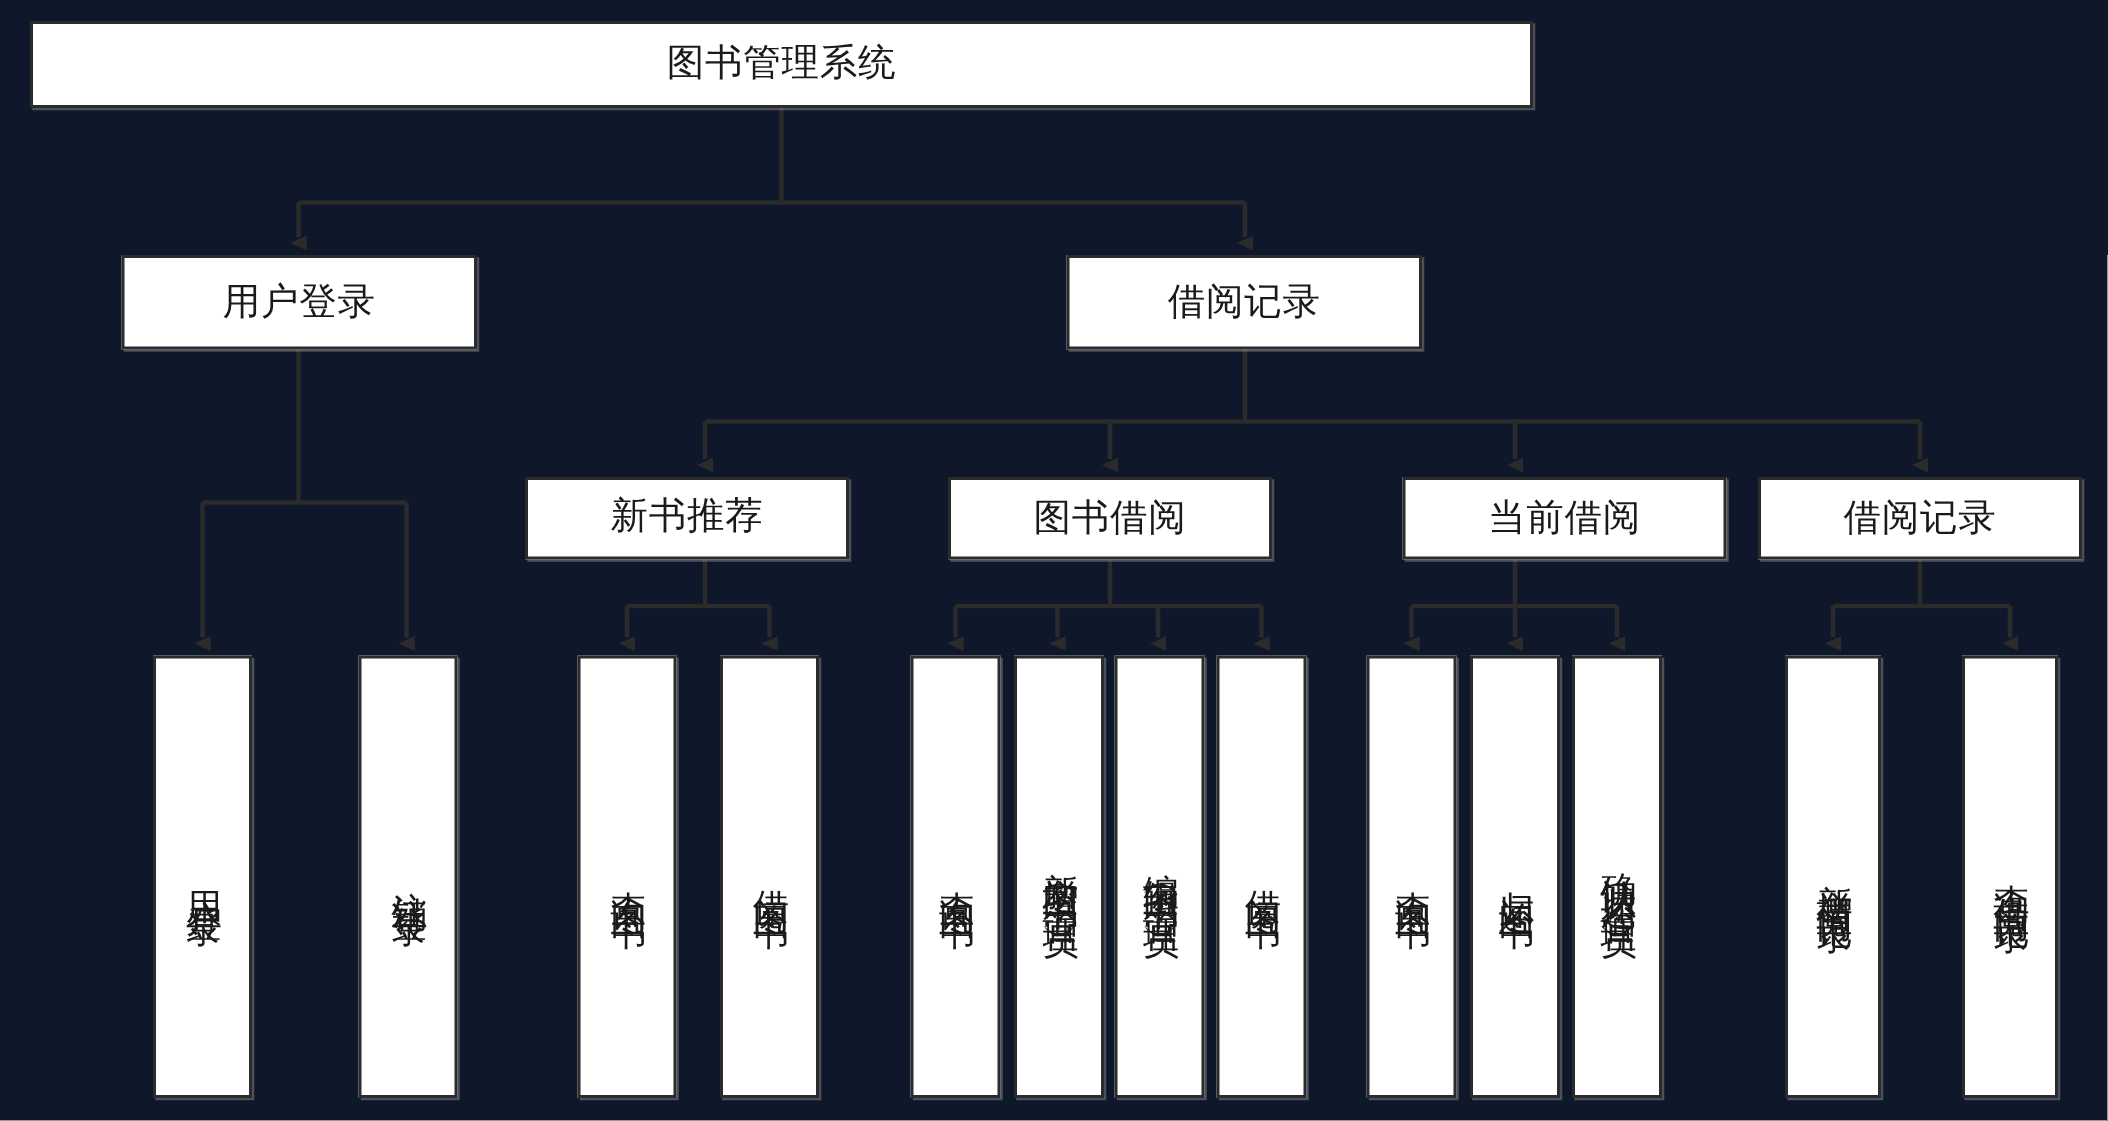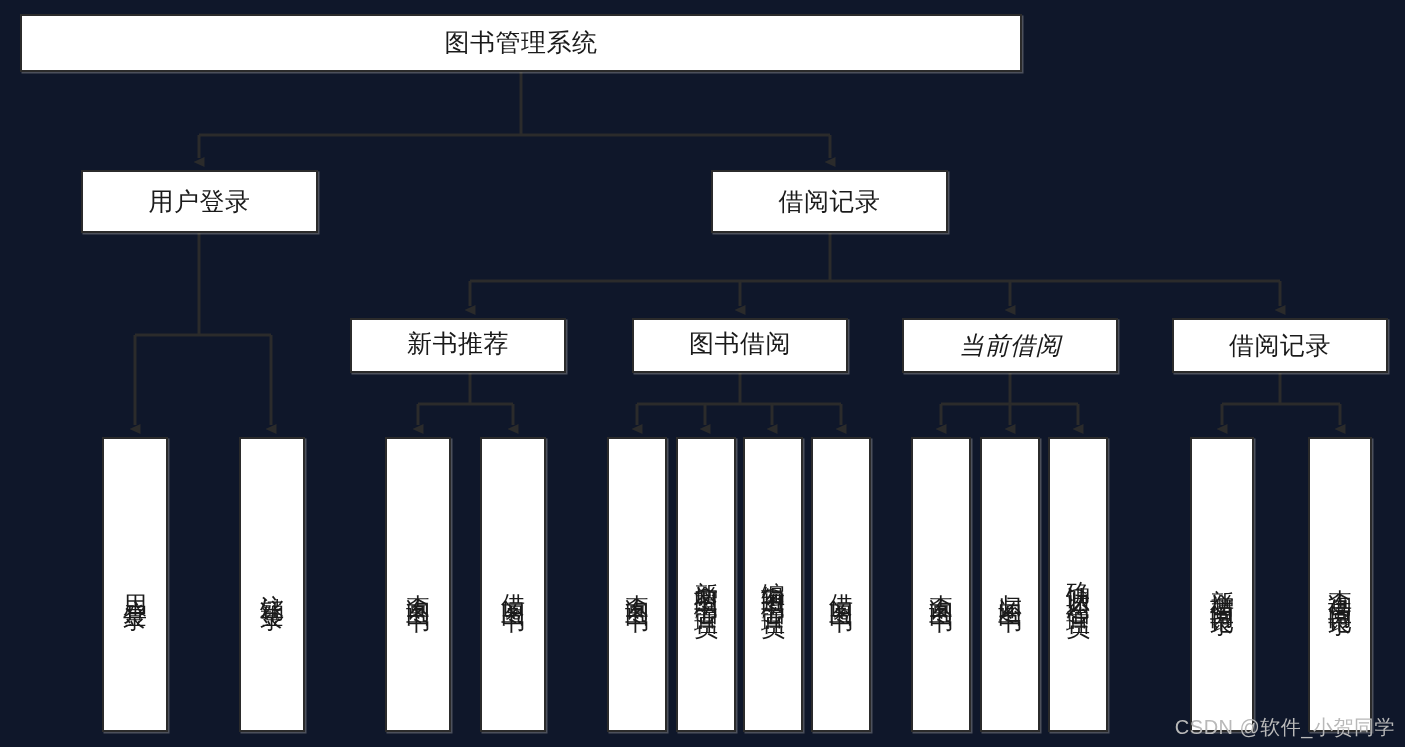--- a/index.html
+++ b/index.html
@@ -134,24 +134,24 @@
   <div class="node h" style="left:81px; top:170px; width:237px; height:63px;">
     <span class="label">用户登录</span>
   </div>
   <div class="node h" style="left:711px; top:170px; width:237px; height:63px;">
     <span class="label">借阅记录</span>
   </div>
 
   <div class="node h" style="left:350px; top:318px; width:216px; height:55px;font-family:Liberation Mono, monospace;">
     <span class="label">新书推荐</span>
   </div>
-  <div class="node h" style="left:632px; top:318px; width:216px; height:55px;font-family:Liberation Mono, monospace;">
+  <div class="node h" style="left:632px; top:318px; width:216px; height:55px;">
     <span class="label">图书借阅</span>
   </div>
-  <div class="node h" style="left:902px; top:318px; width:216px; height:55px;font-style:italic;">
+  <div class="node h" style="left:935px; top:318px; width:216px; height:55px;">
     <span class="label">当前借阅</span>
   </div>
   <div class="node h" style="left:1172px; top:318px; width:216px; height:55px;">
     <span class="label">借阅记录</span>
   </div>
 
   <div class="node v" style="left:102px; top:437px; width:66px; height:295px;">
     <span class="label">用户登录</span>
   </div>
   <div class="node v" style="left:239px; top:437px; width:66px; height:295px;">
@@ -188,15 +188,14 @@
     <span class="label">确认归还（管理员）</span>
   </div>
 
   <div class="node v" style="left:1190px; top:437px; width:64px; height:295px;">
     <span class="label">新增借阅记录</span>
   </div>
   <div class="node v" style="left:1308px; top:437px; width:64px; height:295px;">
     <span class="label">查询借阅记录</span>
   </div>
 
-  <div class="watermark">CSDN @软件_小贺同学</div>
 
 </div>
 
 </body></html>

